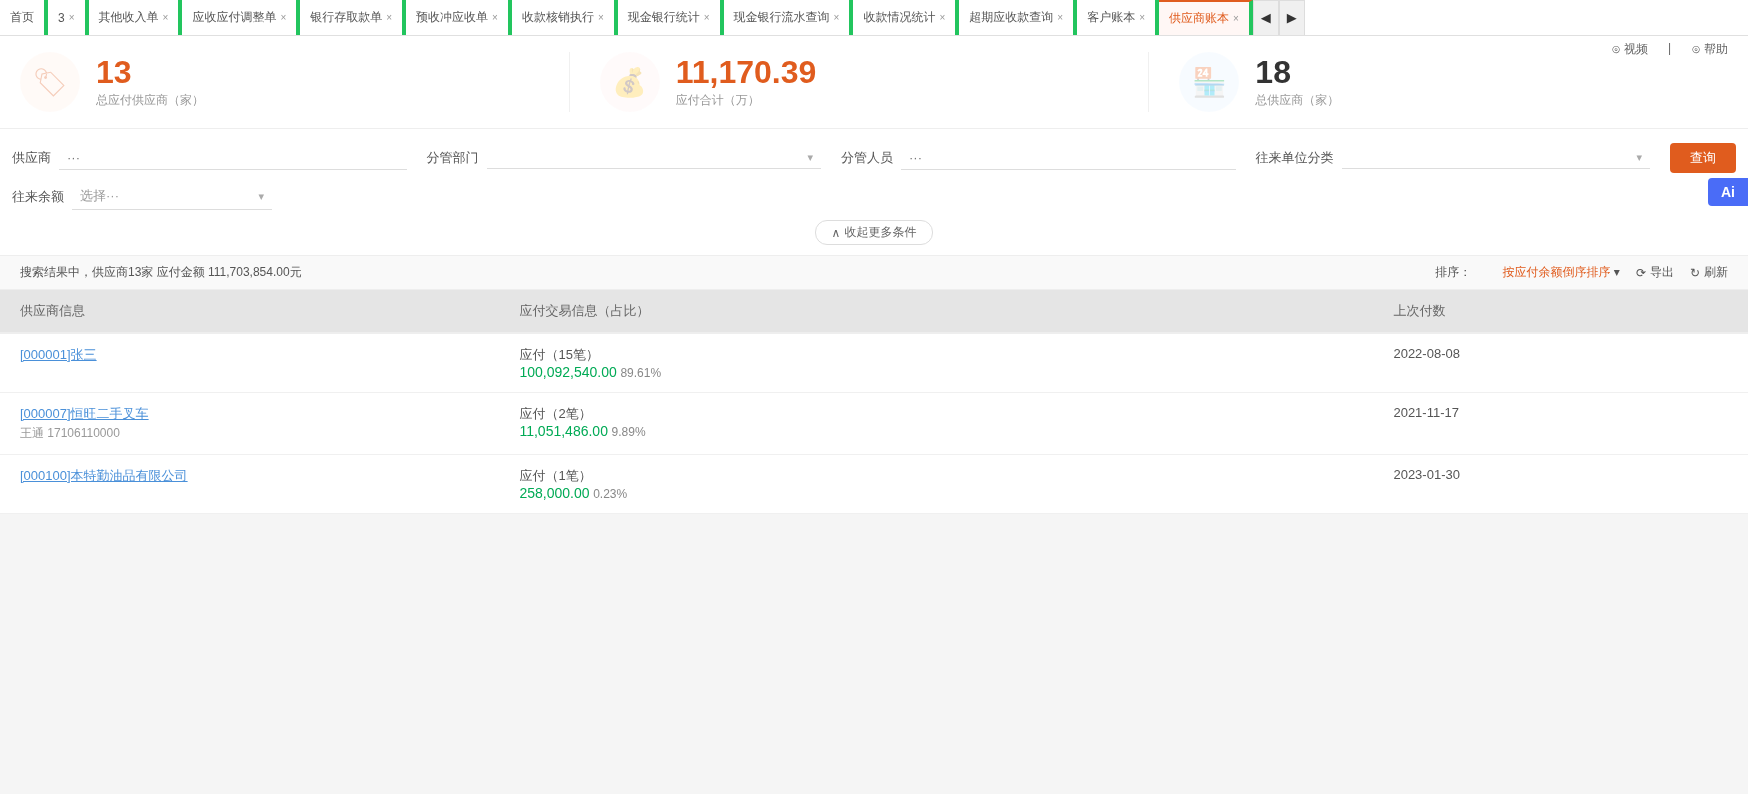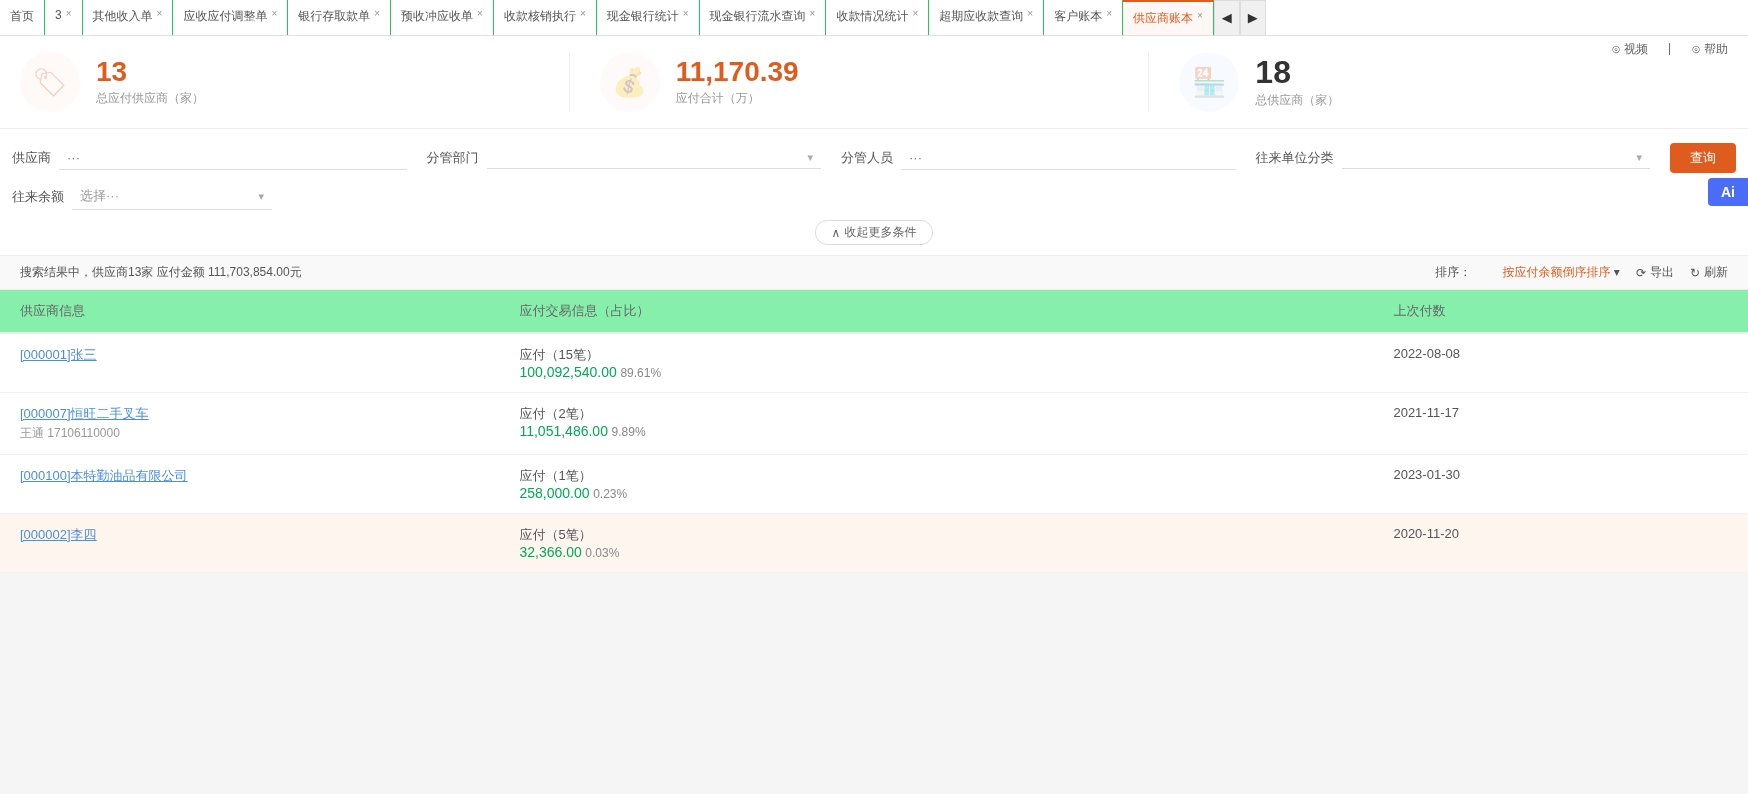--- a/index.html
+++ b/index.html
@@ -9,23 +9,24 @@
     .top-nav {
       display: flex;
       align-items: center;
       background: #fff;
       border-bottom: 1px solid #e0e0e0;
       height: 36px;
       overflow: hidden;
     }
     .nav-tab {
       display: flex;
+      align-items: center;
       padding: 8px 10px;
       height: 100%;
-      border-right: 1px solid #22c55e;
+      border-right: 4px solid #22c55e;
       white-space: nowrap;
       cursor: pointer;
       font-size: 12px;
       color: #555;
       gap: 4px;
     }
     .nav-tab.active { background: #fff7f5; color: #e05c1e; border-top: 2px solid #e05c1e; }
     .nav-tab .close-x { color: #999; font-size: 10px; cursor: pointer; }
     .nav-arrow { width: 26px; height: 36px; display: flex; align-items: center; justify-content: center; background: #f0f0f0; cursor: pointer; border: 1px solid #ddd; }
 
@@ -55,21 +56,21 @@
       display: flex;
       align-items: center;
       justify-content: center;
       font-size: 28px;
       opacity: 0.3;
     }
     .icon-orange { background: #fff0e8; color: #e05c1e; }
     .icon-pink { background: #fff0f0; color: #e05c1e; }
     .icon-blue { background: #e8f4ff; color: #4a90d9; }
     .summary-info { display: flex; flex-direction: column; }
-    .summary-num { font-size: 28px; font-weight: bold; color: #e05c1e; line-height: 1.1; }
+    .summary-num { font-size: 32px; font-weight: bold; color: #e05c1e; line-height: 1.1; }
     .summary-num-dark { font-size: 32px; font-weight: bold; color: #333; line-height: 1.1; }
     .summary-label { font-size: 12px; color: #999; margin-top: 2px; }
     .top-right-links {
       position: absolute;
       right: 20px;
       top: 5px;
       font-size: 12px;
       color: #666;
       display: flex;
       gap: 20px;
@@ -179,21 +180,21 @@
     
     .table-wrap {
       background: #fff;
       margin: 0;
     }
     table {
       width: 100%;
       border-collapse: collapse;
     }
     thead tr {
-      background: #86efac;
+      background: #e5e5e5;
       border-bottom: 2px solid #eee;
     }
     thead th {
       padding: 12px 20px;
       text-align: left;
       font-weight: normal;
       font-size: 13px;
       color: #666;
     }
     tbody tr {
@@ -398,27 +399,19 @@
           <td class="col-lastpay"><span class="date-val">2021-11-17</span></td>
         </tr>
         <tr>
           <td class="col-supplier"><a class="supplier-link">[000100]本特勤油品有限公司</a></td>
           <td class="col-tx">
             <div><span class="tx-label">应付</span><span class="tx-count">（1笔）</span></div>
     <div><a class="amount-green">258,000.00</a> <span class="pct">0.23%</span></div>
           </td>
           <td class="col-lastpay"><span class="date-val">2023-01-30</span></td>
         </tr>
-        <tr class="highlighted">
-          <td class="col-supplier"><a class="supplier-link">[000002]李四</a></td>
-          <td class="col-tx">
-            <div><span class="tx-label">应付</span><span class="tx-count">（5笔）</span></div>
-    <div><a class="amount-green">32,366.00</a> <span class="pct">0.03%</span></div>
-          </td>
-          <td class="col-lastpay"><span class="date-val">2020-11-20</span></td>
-        </tr>
       </tbody>
   </table>
 </div>
 
 <div style="position:fixed;right:0;top:178px;background:#4a6cf7;color:#fff;width:40px;height:28px;display:flex;align-items:center;justify-content:center;border-radius:4px 0 0 4px;font-size:14px;font-weight:bold;cursor:pointer;z-index:100;">
   <span>Ai</span>
 </div>
 
 </body></html>

